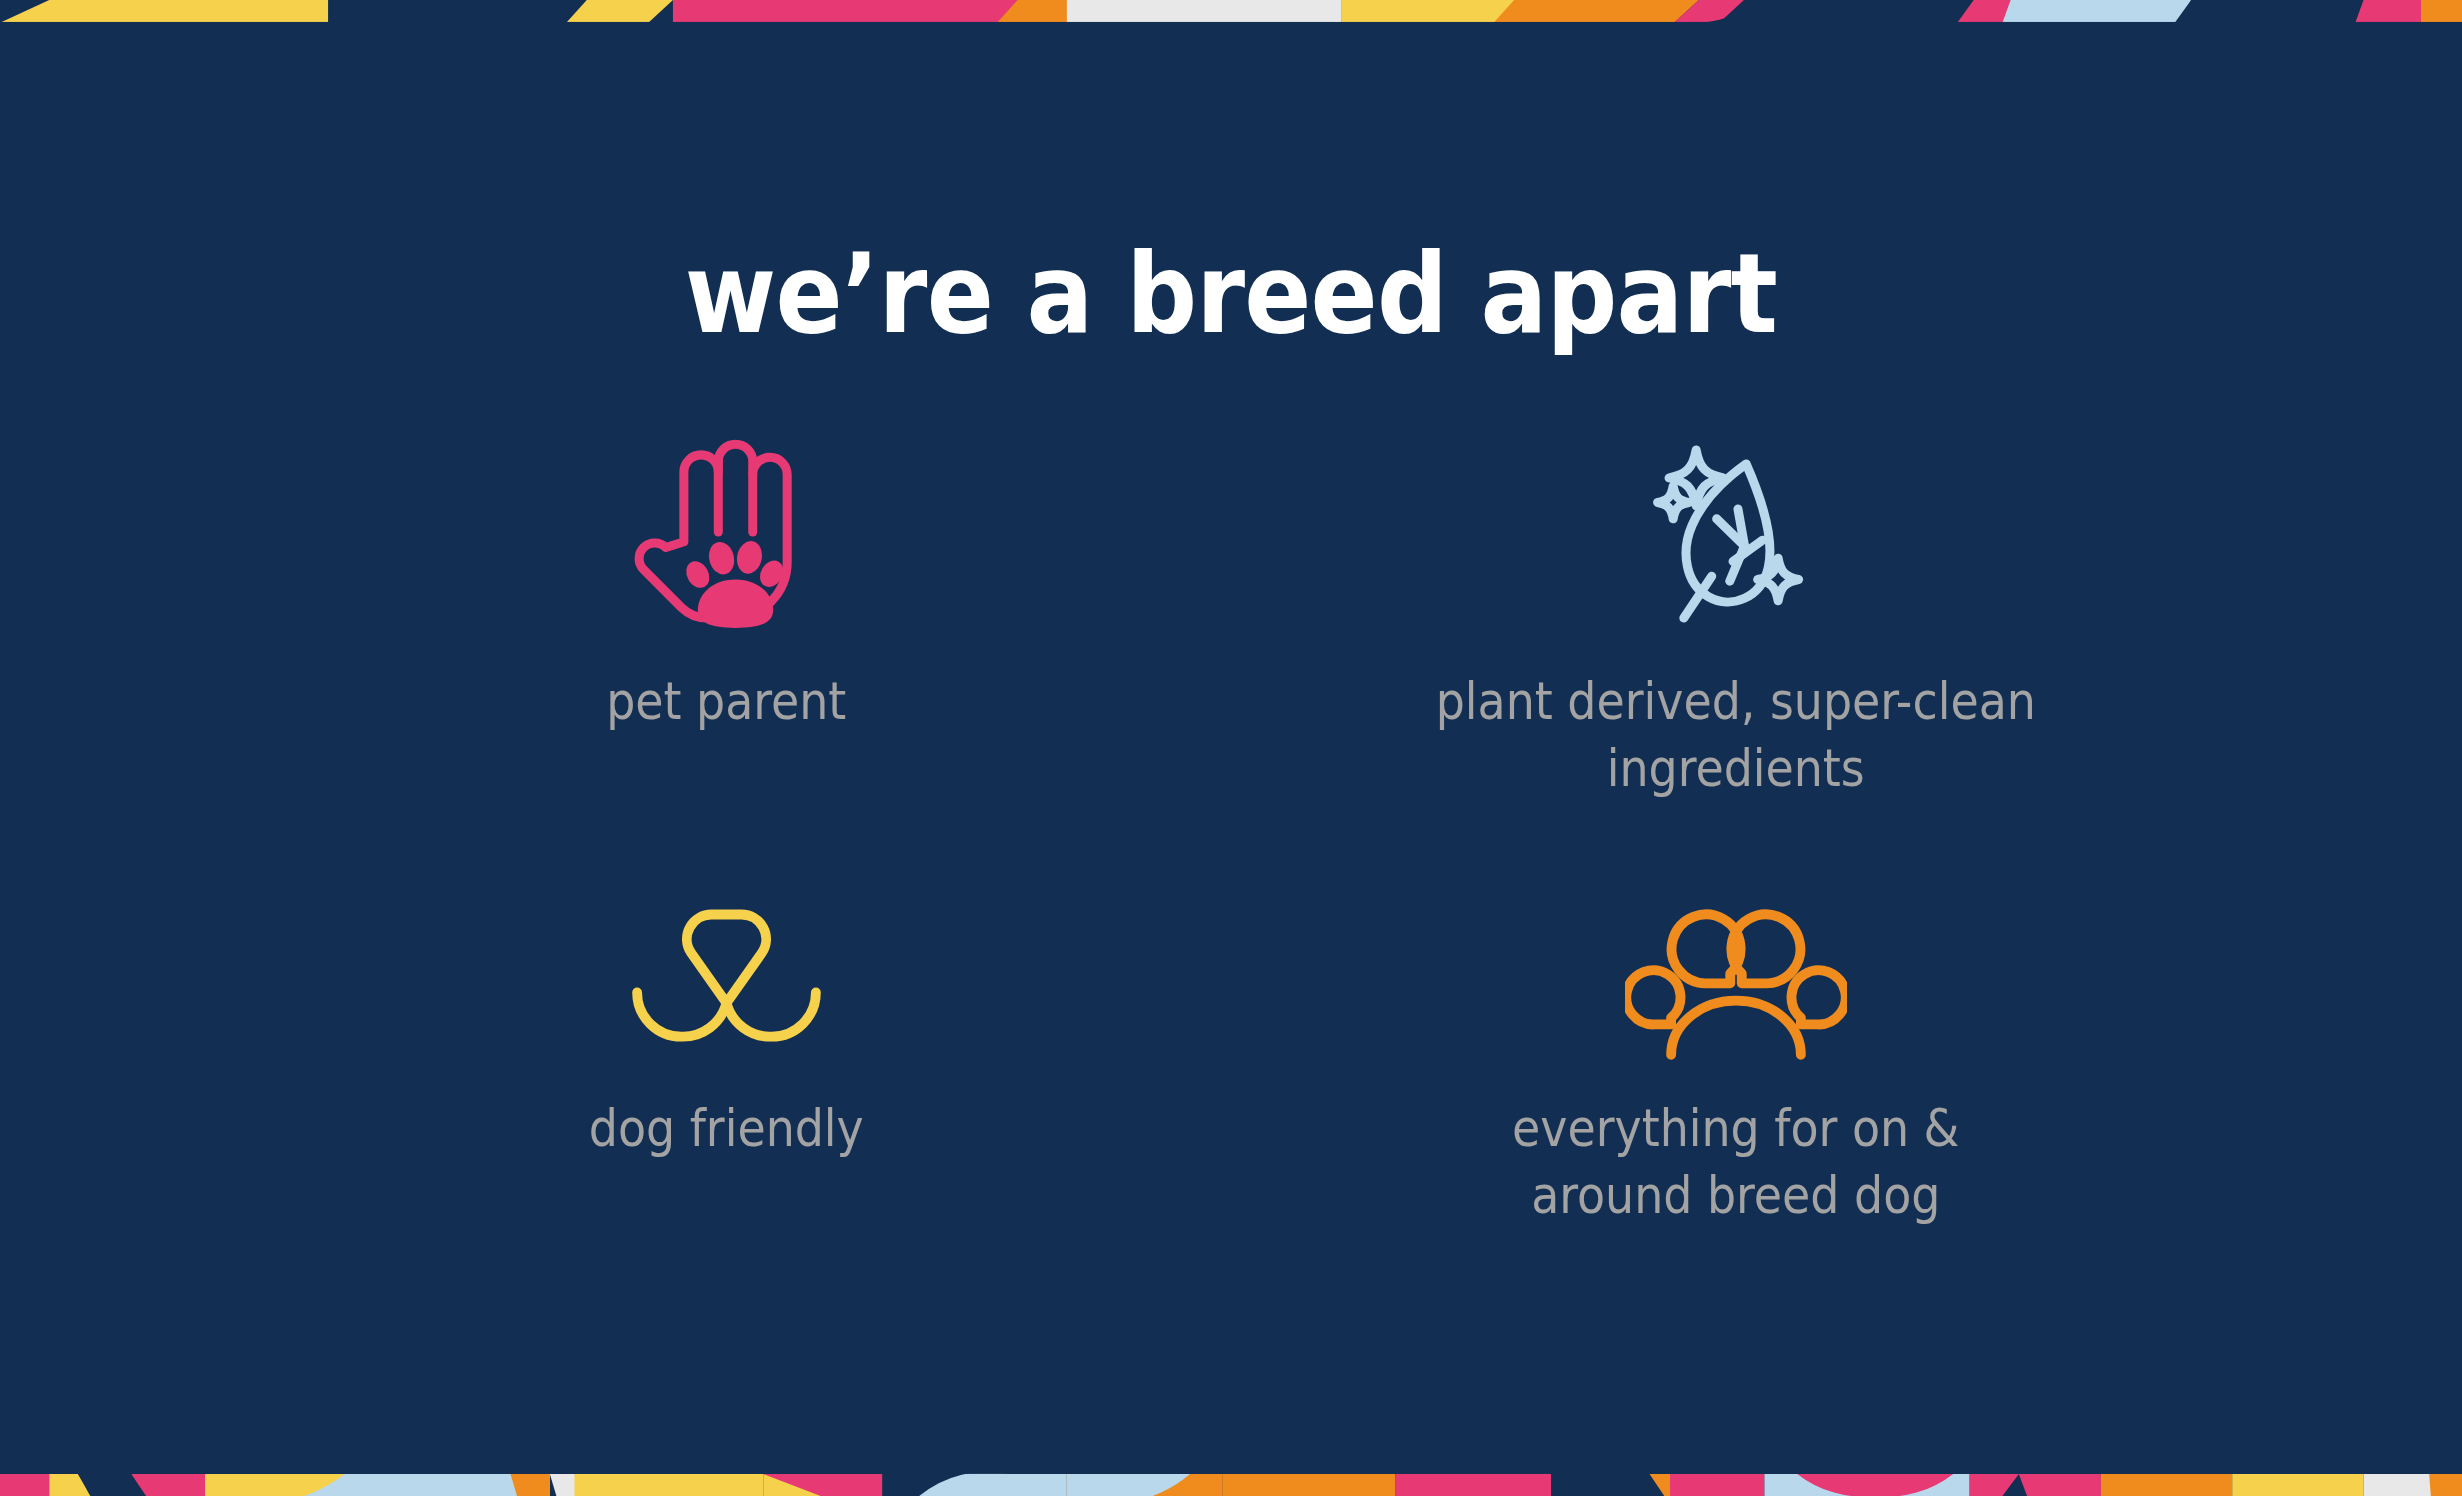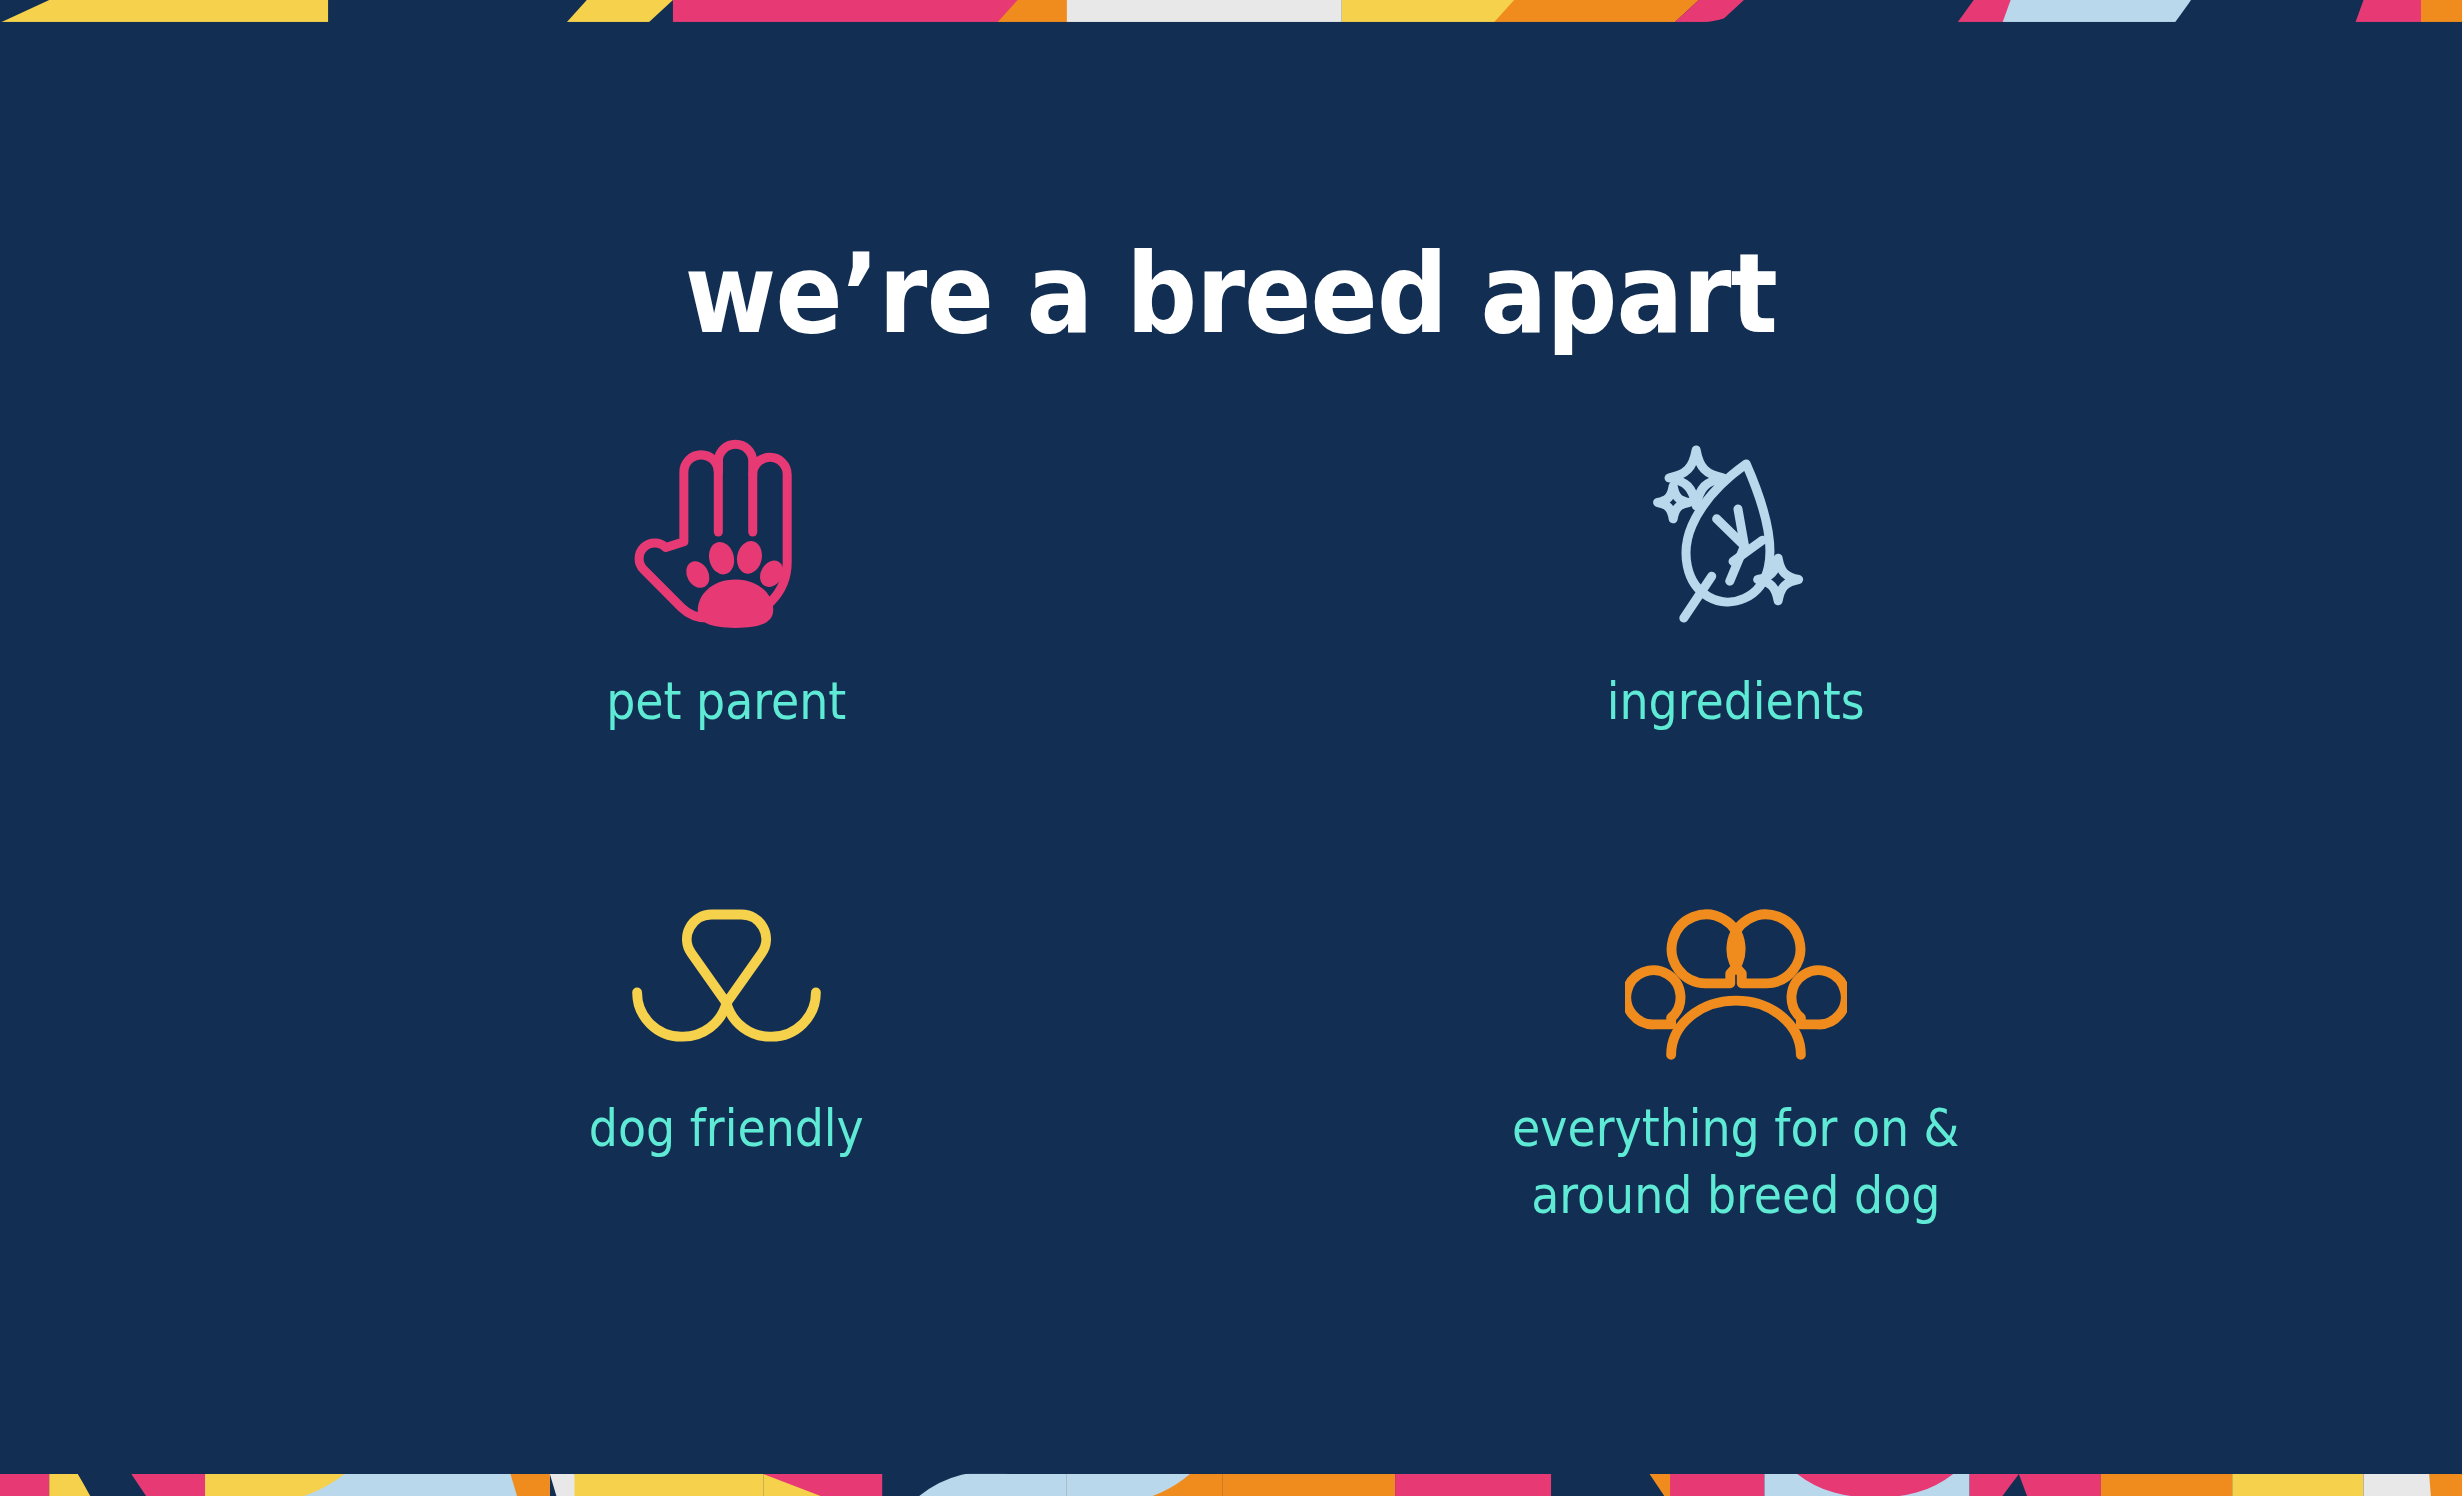--- a/index.html
+++ b/index.html
@@ -76,21 +76,21 @@
     align-items: center;
     justify-content: center;
   }
   .feature.row2 .icon-wrap {
     height: 181px;
   }
   .feature svg { display: block; }
 
   .caption {
     margin-top: 21.3px;
-    color: #5eead4;
+    color: #a3a3a3;
     font-size: 51px;
     line-height: 1.30;
     text-align: center;
     font-weight: 400;
     font-family: "DejaVu Sans", sans-serif;
     font-stretch: condensed;
     letter-spacing: 0px;
     max-width: 944px;
   }
   .caption .line { display: block; white-space: nowrap; }
@@ -193,20 +193,21 @@
 
             <path d="M167 160
                      C 170 177 176 183 192 186
                      C 176 189 170 195 167 212
                      C 164 195 158 189 142 186
                      C 158 183 164 177 167 160 Z"></path>
           </g>
         </svg>
       </div>
       <div class="caption">
+        <span class="line">plant derived, super-clean</span>
         <span class="line">ingredients</span>
       </div>
     </div>
 
     <div class="feature row2">
       <div class="icon-wrap">
         <svg width="205" height="156" viewBox="0 0 250 190" xmlns="http://www.w3.org/2000/svg">
           <g fill="none" stroke="#F6D14C" stroke-width="12" stroke-linecap="round" stroke-linejoin="round">
 
             <path d="M125 117

